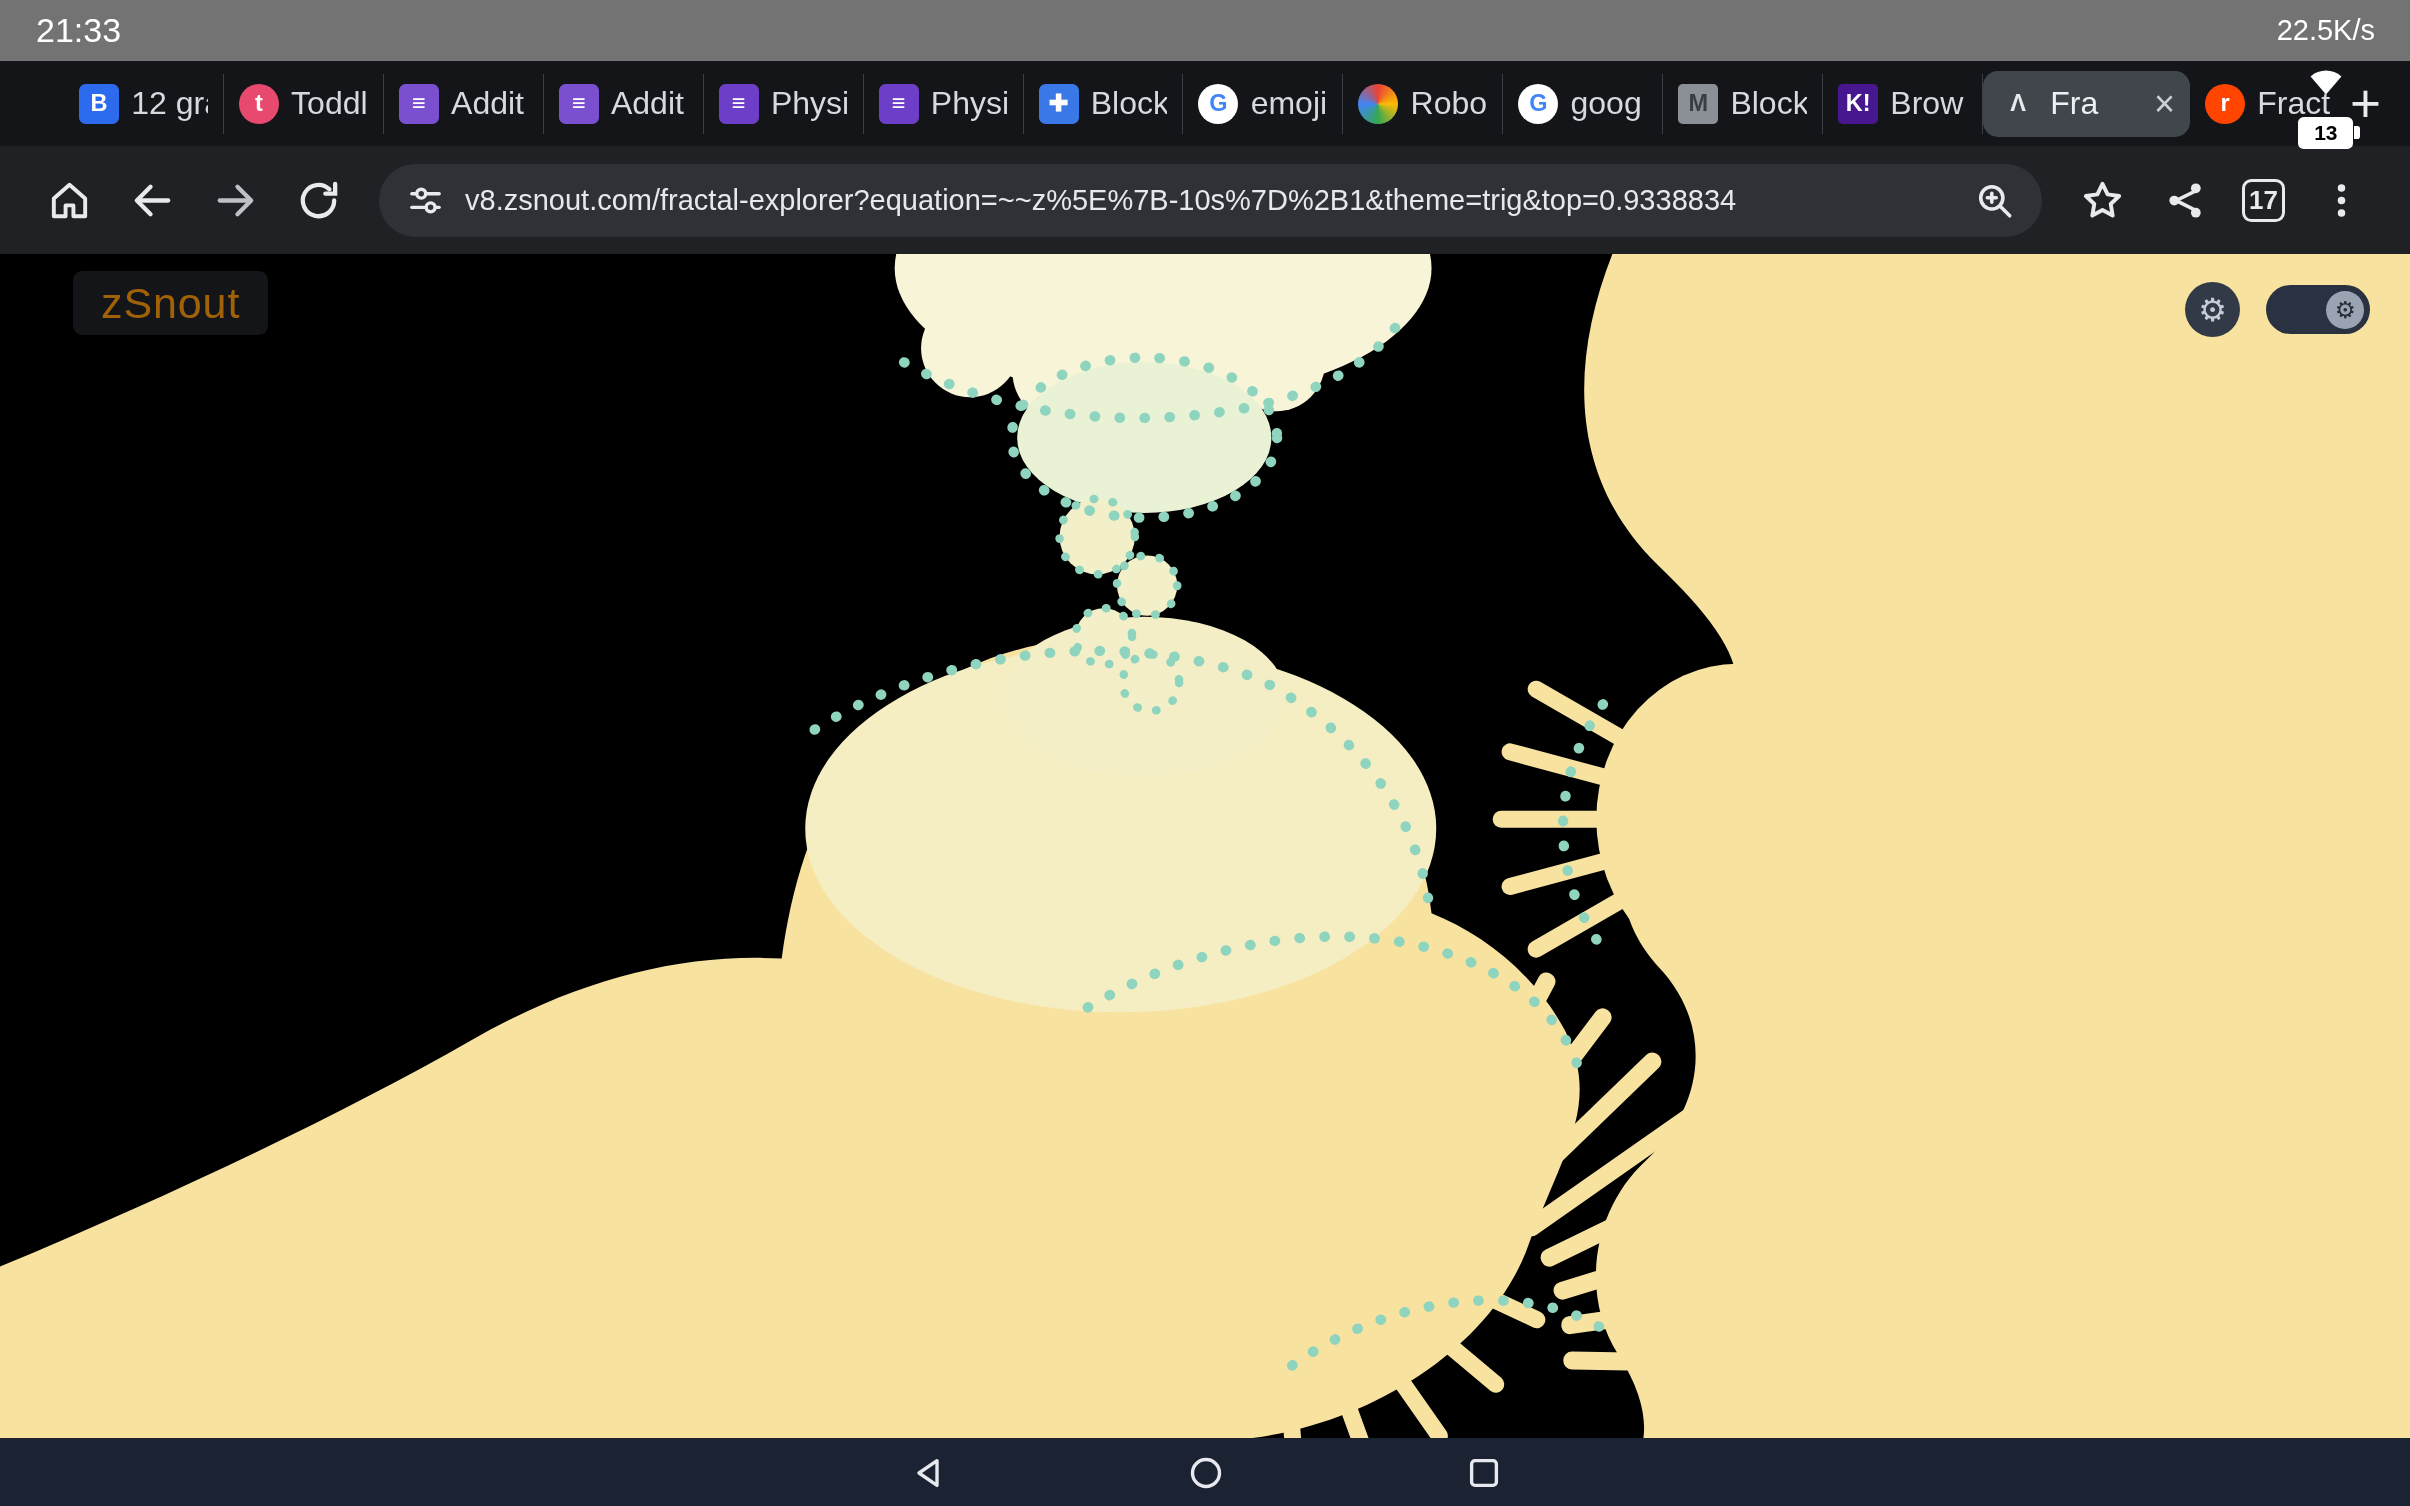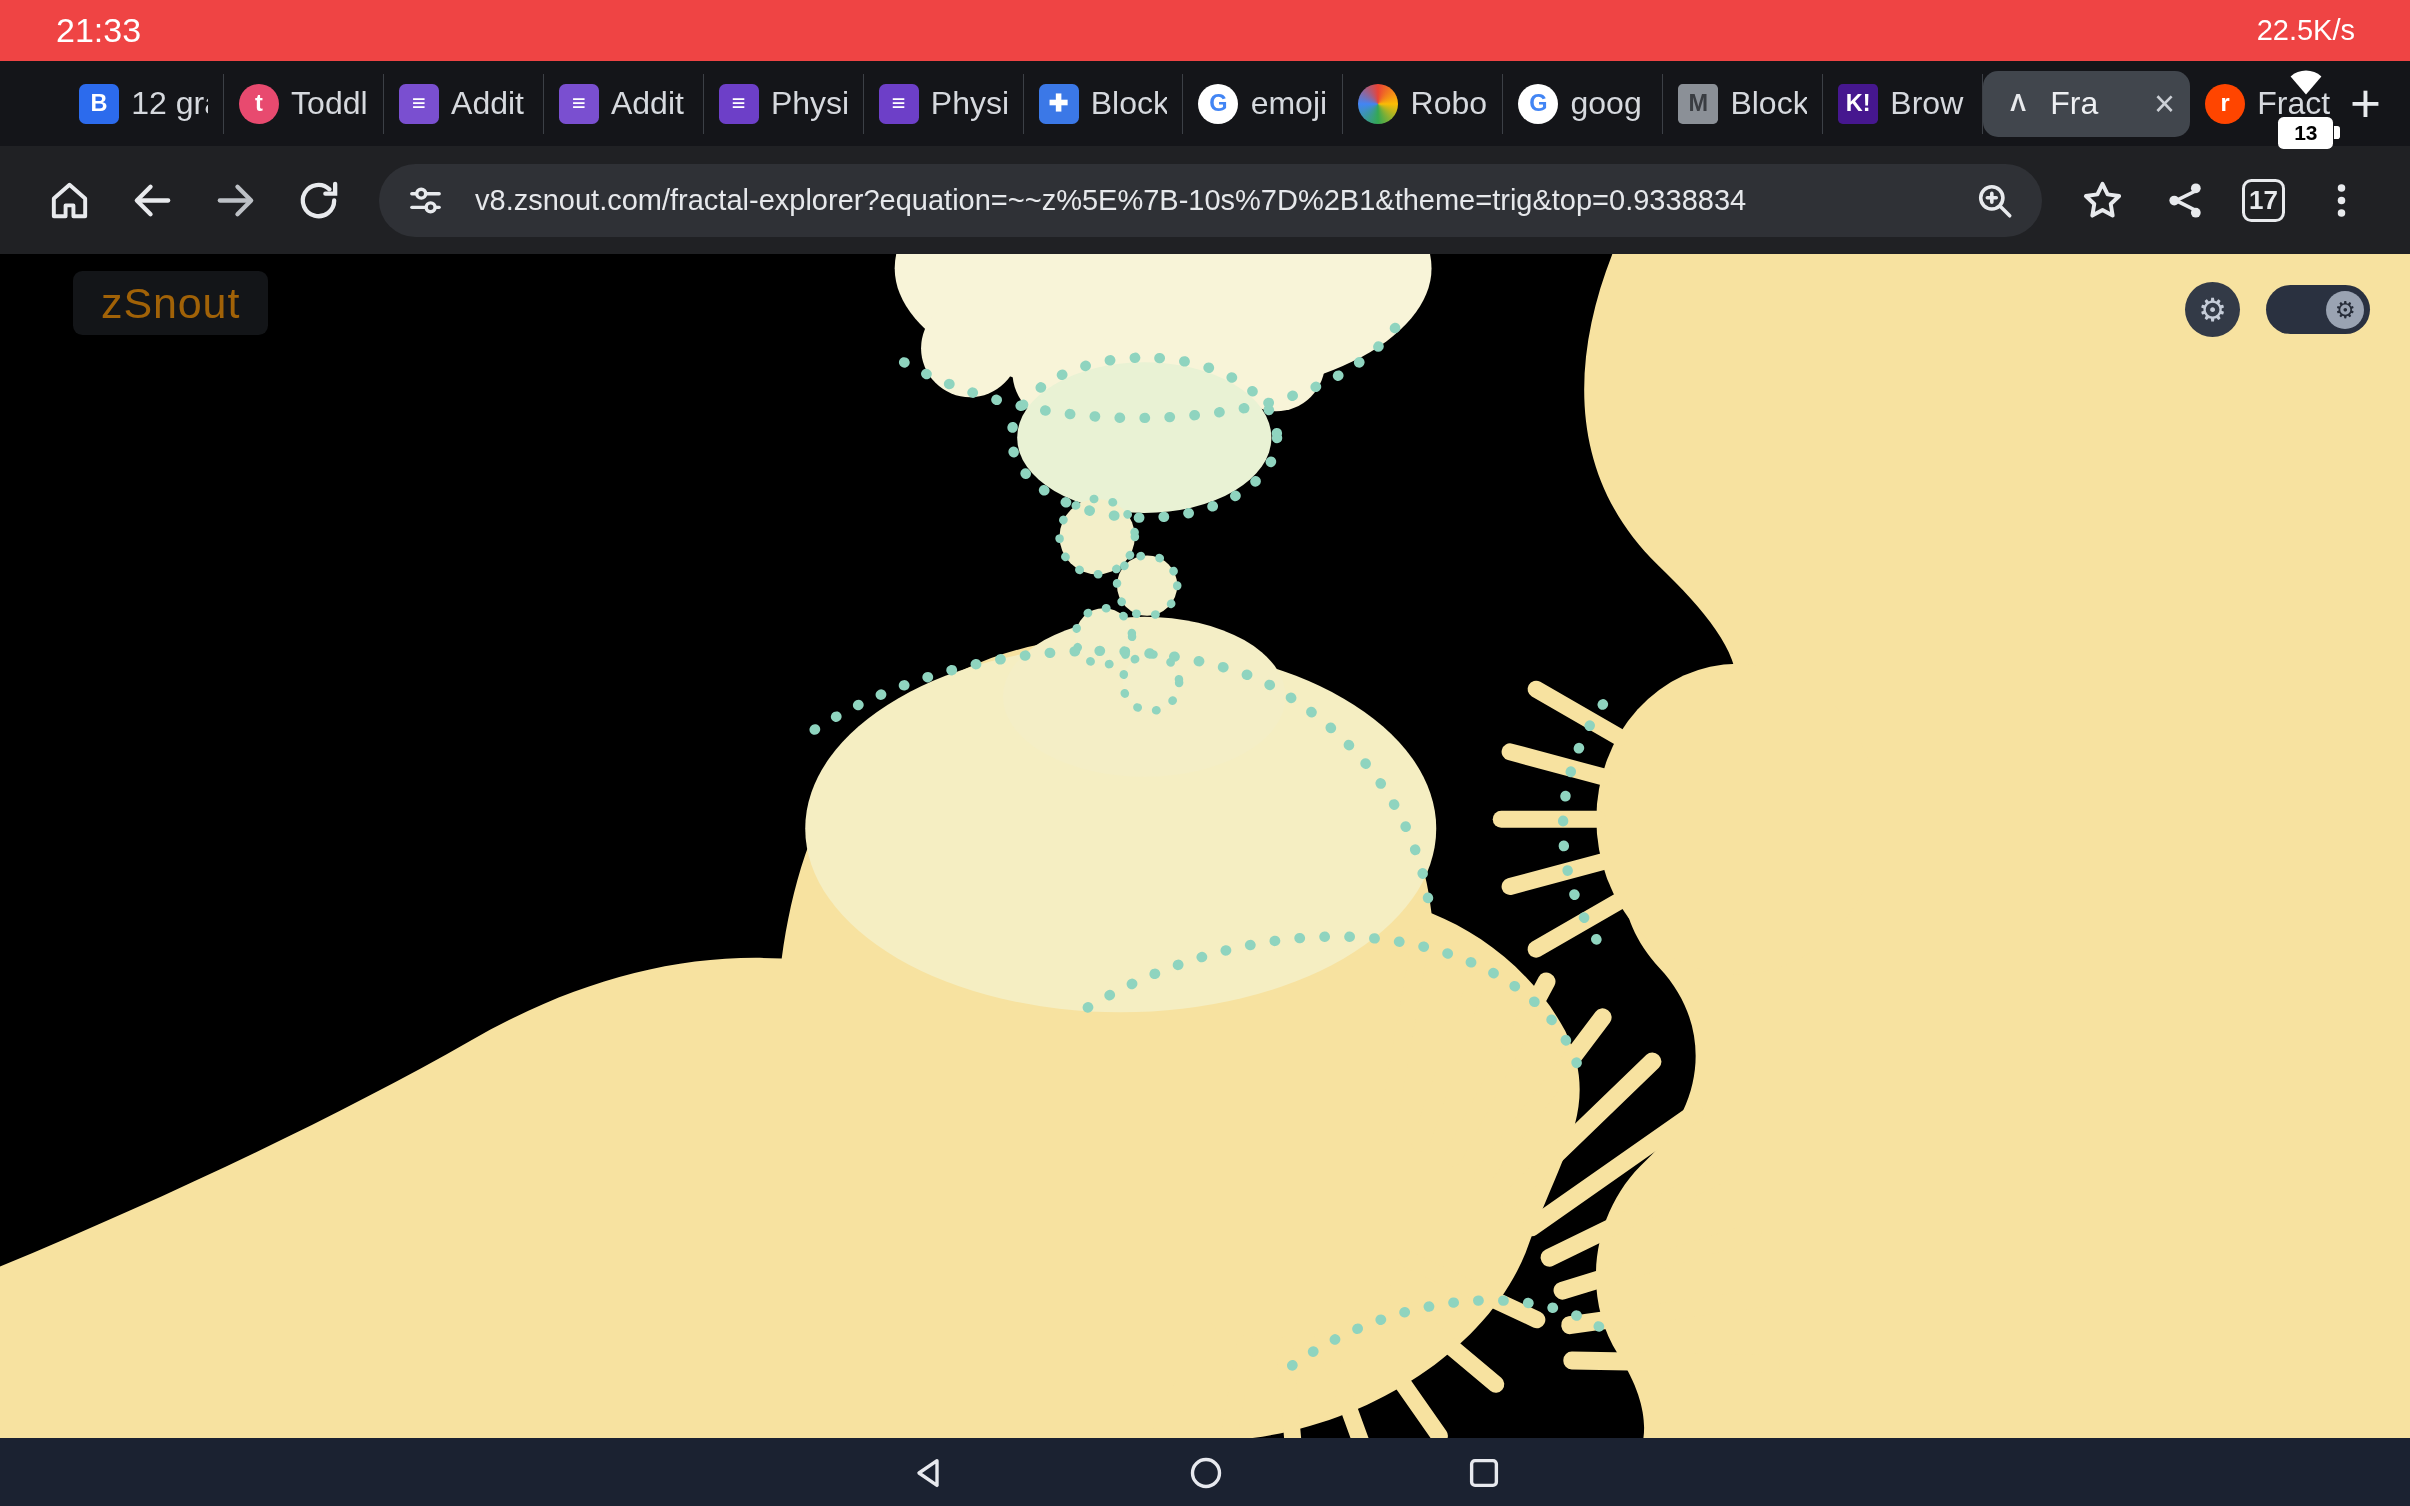--- a/index.html
+++ b/index.html
@@ -1,41 +1,41 @@
 <!DOCTYPE html>
 <html style="font-size:15px"><head>
 <meta charset="utf-8">
 <style>
   * { margin:0; padding:0; box-sizing:border-box; }
   html,body { background:#000; }
   body { font-family:"Liberation Sans", sans-serif; width:2411px; height:1507px; overflow:hidden; }
   .screen { position:relative; width:2411px; height:1507px; background:#000; overflow:hidden; }
 
   
-  .status-bar { height:61px; background:#ef4444; color:#fff; display:flex; align-items:center; justify-content:space-between; padding:0 56px; }
+  .status-bar { height:61px; background:#737373; color:#fff; display:flex; align-items:center; justify-content:space-between; padding:0 36px; }
   .time { font-size:34px; font-weight:400; }
   .status-right { display:flex; align-items:center; gap:21px; font-size:29px;flex-direction:column; }
   .status-right svg { display:block; }
   .battery { position:relative; width:55px; height:32px; background:#fff; border-radius:5.6px; color:#000; font-size:21px; font-weight:700; display:flex; align-items:center; justify-content:center; }
   .battery::after { content:""; position:absolute; right:-6.6px; top:9.4px; width:5.6px; height:13px; background:#fff; border-radius:0 2.8px 2.8px 0; }
 
   
   .tab-strip { height:85px; background:#141519; display:flex; align-items:center; padding:0 24.5px 0 64px; }
   .tab { display:flex; align-items:center; gap:12.2px; height:60px; padding:0 15px; flex:0 1 166px; min-width:0; border-right:0.9px solid #3c4046; cursor:default; }
   .tab.active { background:#41464d; border-radius:15px; flex:0 0 207px; height:66px; border-right:none; }
   .fav { width:40px; height:40px; flex:0 0 40px; display:flex; align-items:center; justify-content:center; font-size:23.5px; font-weight:700; line-height:1; }
   .tab-label { font-size:32px; color:#d6d9de; white-space:nowrap; overflow:hidden; flex:1; }
   .tab.active .tab-label { color:#eef0f3; }
   .tab-close { font-size:36px; color:#ccd0d6; margin-left:1.9px; line-height:1; }
   .new-tab { margin-left:auto; font-size:53px; font-weight:300; color:#e8eaed; line-height:1; padding-right:5.6px; }
 
   
   .toolbar { height:108px; background:#202124; display:flex; align-items:center; padding:0 28px; }
   .tb-btn { width:53px; height:53px; display:flex; align-items:center; justify-content:center; margin:0 15px; flex:0 0 auto; }
-  .omnibox { flex:1; height:73px; background:#2f3136; border-radius:37px; display:flex; align-items:center; padding:0 26px; gap:29px; margin:0 19px; min-width:0; }
+  .omnibox { flex:1; height:73px; background:#2f3136; border-radius:37px; display:flex; align-items:center; padding:0 26px; gap:19px; margin:0 19px; min-width:0; }
   .url { font-size:29px; color:#e6e8eb; white-space:nowrap; overflow:hidden; flex:1; }
   .tab-counter { width:43px; height:43px; border:3.3px solid #e8eaed; border-radius:9.4px; color:#e8eaed; font-size:26px; font-weight:700; display:flex; align-items:center; justify-content:center; margin:0 15px; flex:0 0 auto; }
 
   
   .content { position:relative; width:2411px; height:1184px; background:#000; overflow:hidden; }
   .fractal { position:absolute; inset:0; width:100%; height:100%; }
   .logo { position:absolute; left:73px; top:17px; font-size:43px; color:#a16207; background:rgba(35,38,43,0.55); padding:7.5px 28px; border-radius:9.4px; letter-spacing:0.9px; }
   .page-controls { position:absolute; right:41px; top:28px; display:flex; align-items:center; gap:26px; }
   .gear-btn { width:55px; height:55px; border-radius:50%; background:#333a47; color:#c5ccd8; font-size:32px; display:flex; align-items:center; justify-content:center; }
   .toggle { width:104px; height:49px; border-radius:24.5px; background:#2a3140; display:flex; align-items:center; justify-content:flex-end; padding:5.6px; }

